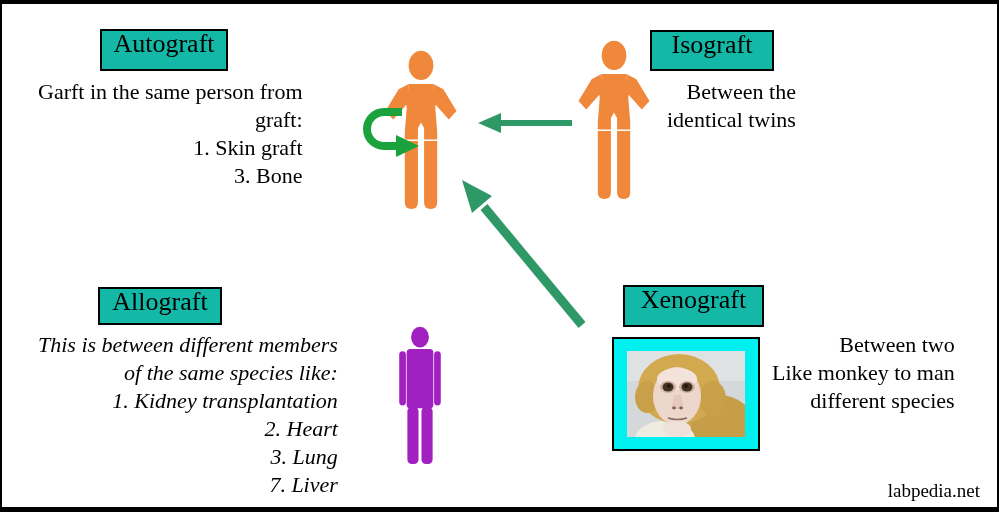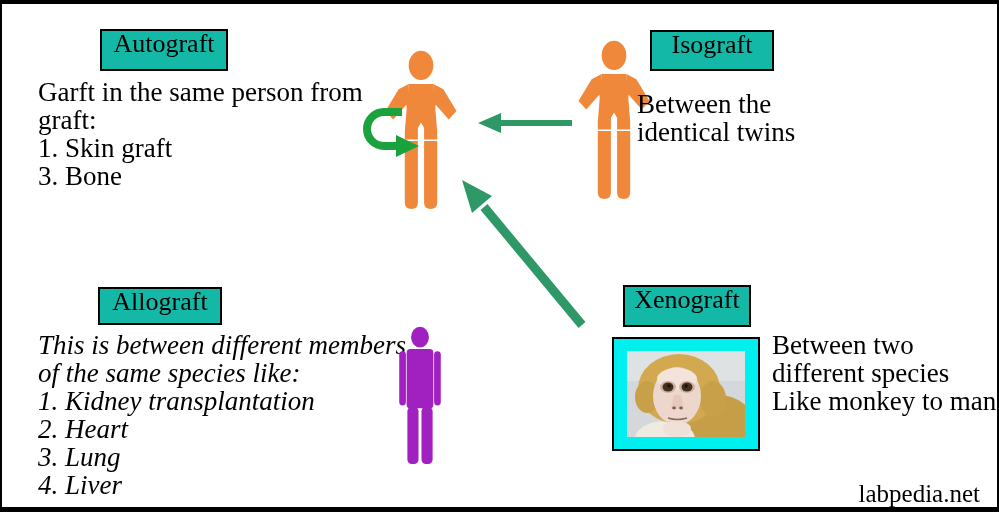--- a/index.html
+++ b/index.html
@@ -10,30 +10,30 @@
   .frame{
     position:absolute;inset:0;border:solid #000;border-width:4px 2px 5px 2px;
     pointer-events:none;z-index:6;box-sizing:border-box;
   }
   .label-box{
     position:absolute;background:#14b8a6;border:2px solid #000;box-sizing:border-box;
     display:flex;align-items:flex-start;justify-content:center;
     font-size:26px;line-height:1;z-index:2;
   }
   .desc{position:absolute;z-index:2;}
-  .desc .line{font-size:27px;line-height:28px;white-space:nowrap;}
+  .desc .line{font-size:22px;line-height:28px;white-space:nowrap;text-align:right;}
   .person{position:absolute;z-index:2;}
   .arrows{position:absolute;left:0;top:0;z-index:3;pointer-events:none;}
   .monkey-frame{
     position:absolute;left:612px;top:337px;width:148px;height:114px;
     background:#00EFEF;border:2px solid #000;box-sizing:border-box;
     display:flex;align-items:center;justify-content:center;z-index:2;
   }
   .watermark{
-    position:absolute;right:19px;top:480px;font-size:25px;z-index:2;
+    position:absolute;right:19px;top:480px;font-size:19px;z-index:2;
   }
 </style>
 </head>
 <body>
 
 <div class="canvas">
 
   <svg class="arrows" width="999" height="512" viewBox="0 0 999 512">
 
     <g>
@@ -79,49 +79,49 @@
       <path d="M34,44 L66,44 L71,106 L71,116 L54,116 L54,101 L50,94 L46,101 L46,116 L29,116 L29,106 Z"></path>
       <path d="M34,44 L21,51 L4,79 L14,90 L31,71 L33,82 Z"></path>
       <path d="M66,44 L79,51 L96,79 L86,90 L69,71 L67,82 Z"></path>
       <path d="M29,118 L46,118 L46,198 Q46,206 37.5,206 Q29,206 29,198 Z"></path>
       <path d="M54,118 L71,118 L71,198 Q71,206 62.5,206 Q54,206 54,198 Z"></path>
     </g>
   </svg>
   <div class="label-box" style="left:650px;top:30px;width:124px;height:41px;">
     <span>Isograft</span>
   </div>
-  <div class="desc" style="left:637px;top:78px;margin-top:12px;">
+  <div class="desc" style="left:667px;top:78px;">
     <div class="line">Between the</div>
     <div class="line">identical twins</div>
   </div>
 
   <div class="label-box" style="left:98px;top:287px;width:124px;height:38px;">
     <span>Allograft</span>
   </div>
   <div class="desc" style="left:38px;top:331px;font-style:italic;">
     <div class="line">This is between different members</div>
     <div class="line">of the same species like:</div>
     <div class="line">1. Kidney transplantation</div>
     <div class="line">2. Heart</div>
     <div class="line">3. Lung</div>
-    <div class="line">4. Liver</div>
+    <div class="line">7. Liver</div>
   </div>
 
   <svg class="person" style="left:397px;top:326px;" width="46" height="141" viewBox="0 0 60 190">
     <g fill="#A020C0">
       <ellipse cx="30" cy="15" rx="12" ry="14"></ellipse>
       <rect x="12" y="31" width="36" height="80" rx="5"></rect>
       <rect x="2" y="34" width="9" height="73" rx="4.5"></rect>
       <rect x="49" y="34" width="9" height="73" rx="4.5"></rect>
       <rect x="13" y="109" width="15" height="77" rx="6"></rect>
       <rect x="32" y="109" width="15" height="77" rx="6"></rect>
     </g>
   </svg>
 
-  <div class="label-box" style="left:623px;top:285px;width:128px;height:42px;">
+  <div class="label-box" style="left:623px;top:285px;width:141px;height:42px;">
     <span>Xenograft</span>
   </div>
   <div class="monkey-frame">
     <svg width="118" height="86" viewBox="0 0 118 86">
       <rect x="0" y="0" width="118" height="86" fill="#D4D8DA"></rect>
       <rect x="0" y="0" width="118" height="30" fill="#DEE2E3"></rect>
 
       <ellipse cx="92" cy="72" rx="34" ry="28" fill="#C79E48"></ellipse>
       <ellipse cx="38" cy="88" rx="30" ry="18" fill="#EFEBE0"></ellipse>
 
@@ -143,20 +143,20 @@
       <path d="M47,44 L54,44 L57,58 L44,58 Z" fill="#E6C9BC"></path>
       <ellipse cx="47" cy="57" rx="1.8" ry="1.4" fill="#7A5A50"></ellipse>
       <ellipse cx="54" cy="57" rx="1.8" ry="1.4" fill="#7A5A50"></ellipse>
       <path d="M41,67 Q50,70 60,67" fill="none" stroke="#8A6A60" stroke-width="1.5"></path>
 
       <ellipse cx="50" cy="78" rx="14" ry="8" fill="#EFE0D8"></ellipse>
     </svg>
   </div>
   <div class="desc" style="left:772px;top:331px;">
     <div class="line">Between two</div>
+    <div class="line">Like monkey to man</div>
     <div class="line">different species</div>
-    <div class="line">Like monkey to man</div>
   </div>
 
   <div class="watermark">labpedia.net</div>
 
   <div class="frame"></div>
 </div>
 
 </body></html>

